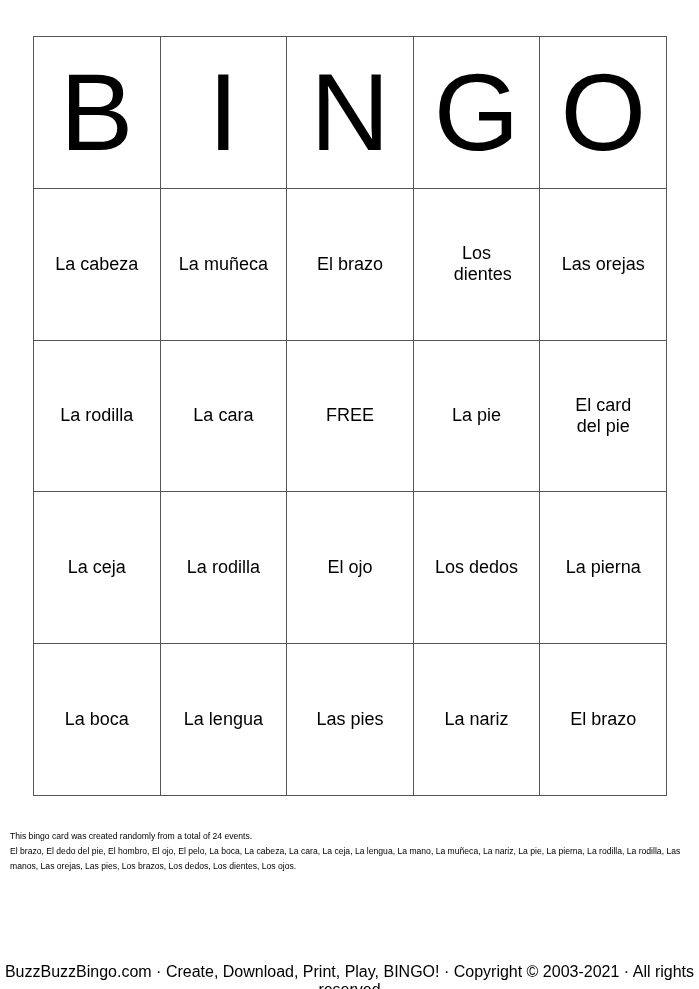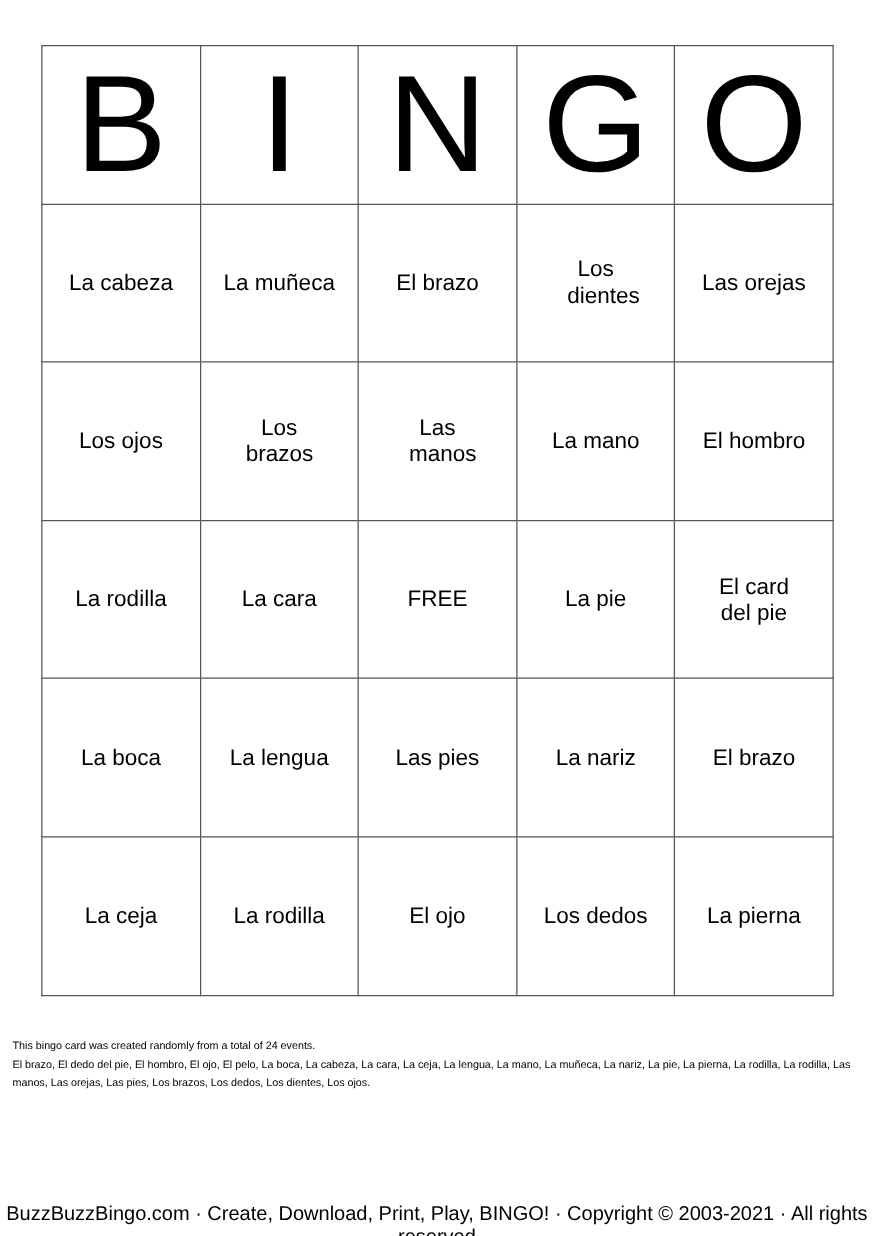--- a/index.html
+++ b/index.html
@@ -23,46 +23,39 @@
     <td class="hdr">O</td>
   </tr>
   <tr>
     <td>La cabeza</td>
     <td>La muñeca</td>
     <td>El brazo</td>
     <td style="padding:0 40px">Los dientes</td>
     <td>Las orejas</td>
   </tr>
   <tr>
-    <td>Los ojos</td>
-    <td style="padding:0 36px">Los brazos</td>
-    <td style="padding:0 40px">Las manos</td>
-    <td>La mano</td>
-    <td>El hombro</td>
-  </tr>
-  <tr>
     <td>La rodilla</td>
     <td>La cara</td>
     <td>FREE</td>
     <td>La pie</td>
     <td style="padding:0 28px">El card del pie</td>
   </tr>
   <tr>
+    <td>La ceja</td>
+    <td>La rodilla</td>
+    <td>El ojo</td>
+    <td>Los dedos</td>
+    <td>La pierna</td>
+  </tr>
+  <tr>
     <td>La boca</td>
     <td>La lengua</td>
     <td>Las pies</td>
     <td>La nariz</td>
     <td>El brazo</td>
-  </tr>
-  <tr>
-    <td>La ceja</td>
-    <td>La rodilla</td>
-    <td>El ojo</td>
-    <td>Los dedos</td>
-    <td>La pierna</td>
   </tr>
 </tbody>
   </table>
 
 <div class="note">
   <div>This bingo card was created randomly from a total of 24 events.</div>
   <div style="line-height:15px">El brazo, El dedo del pie, El hombro, El ojo, El pelo, La boca, La cabeza, La cara, La ceja, La lengua, La mano, La muñeca, La nariz, La pie, La pierna, La rodilla, La rodilla, Las manos, Las orejas, Las pies, Los brazos, Los dedos, Los dientes, Los ojos.</div>
 </div>
 
 <div class="footer">BuzzBuzzBingo.com · Create, Download, Print, Play, BINGO! · Copyright © 2003-2021 · All rights reserved</div>

